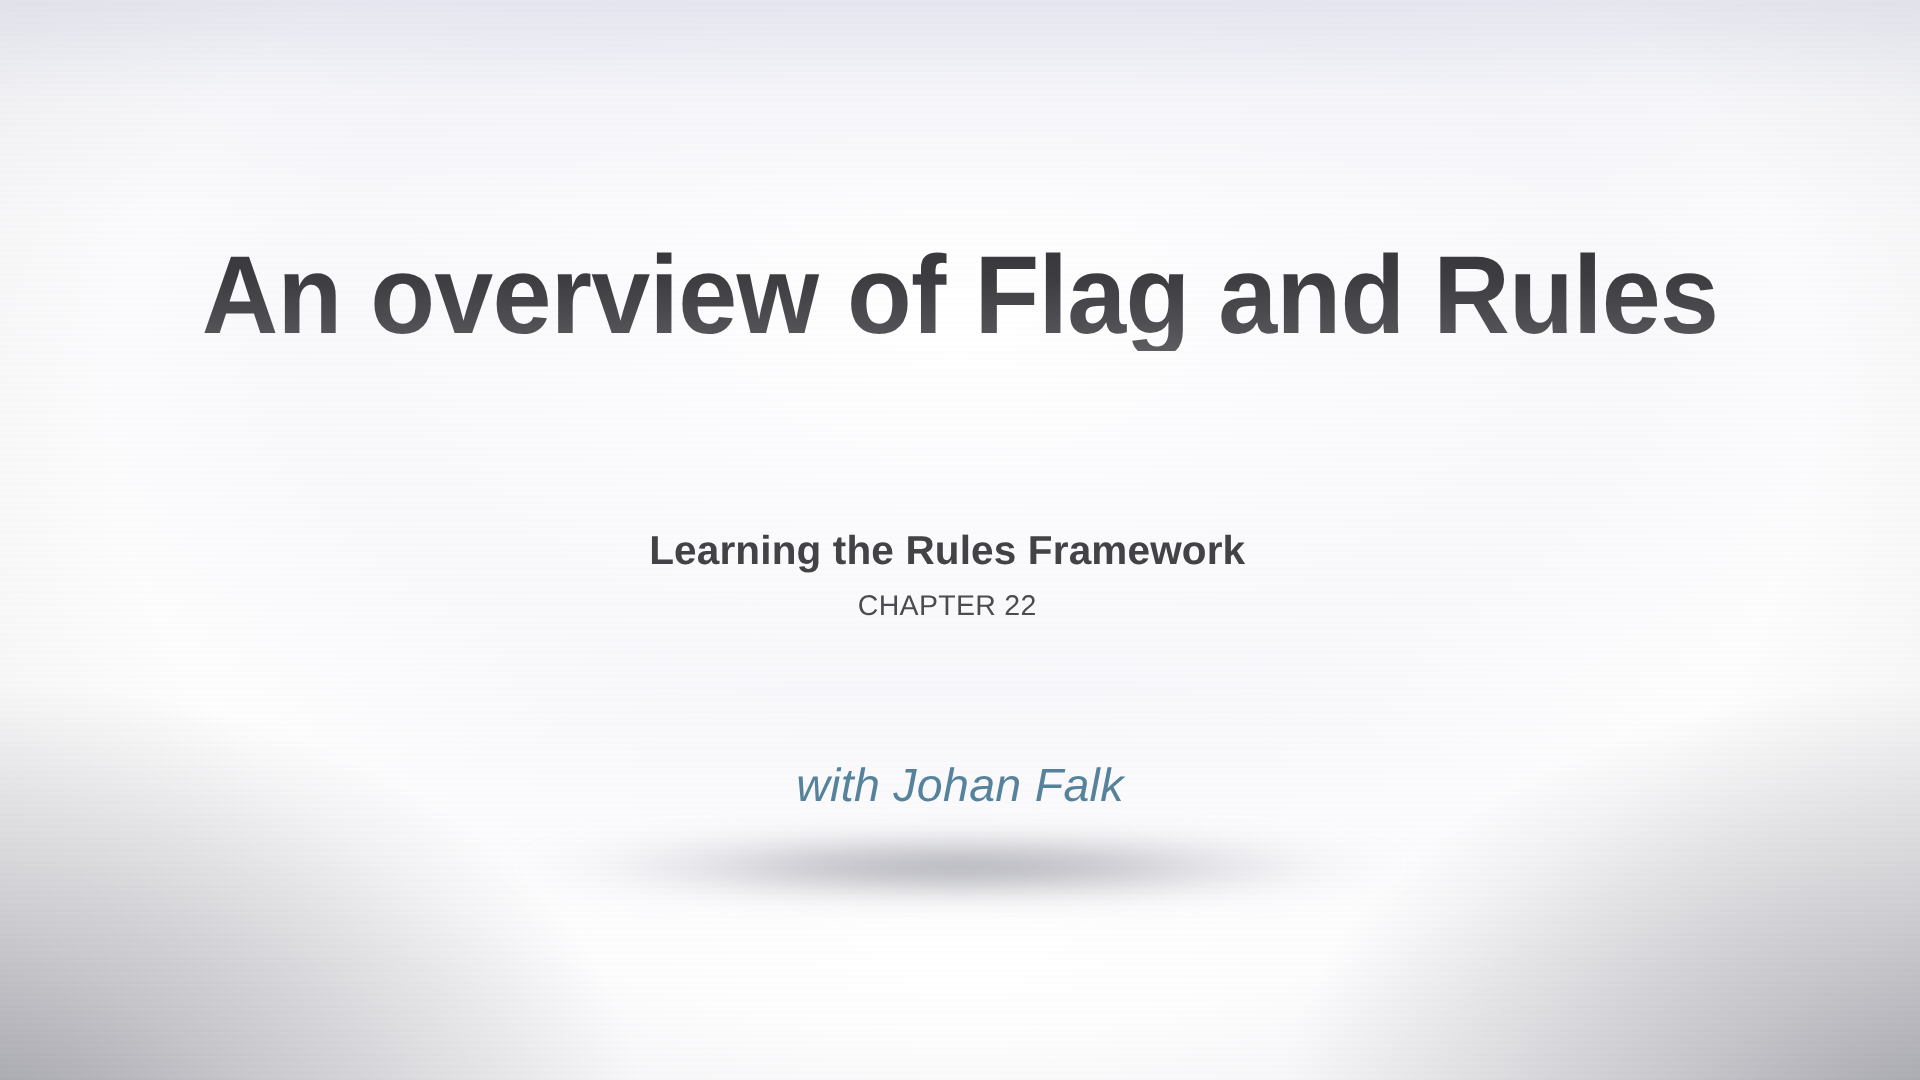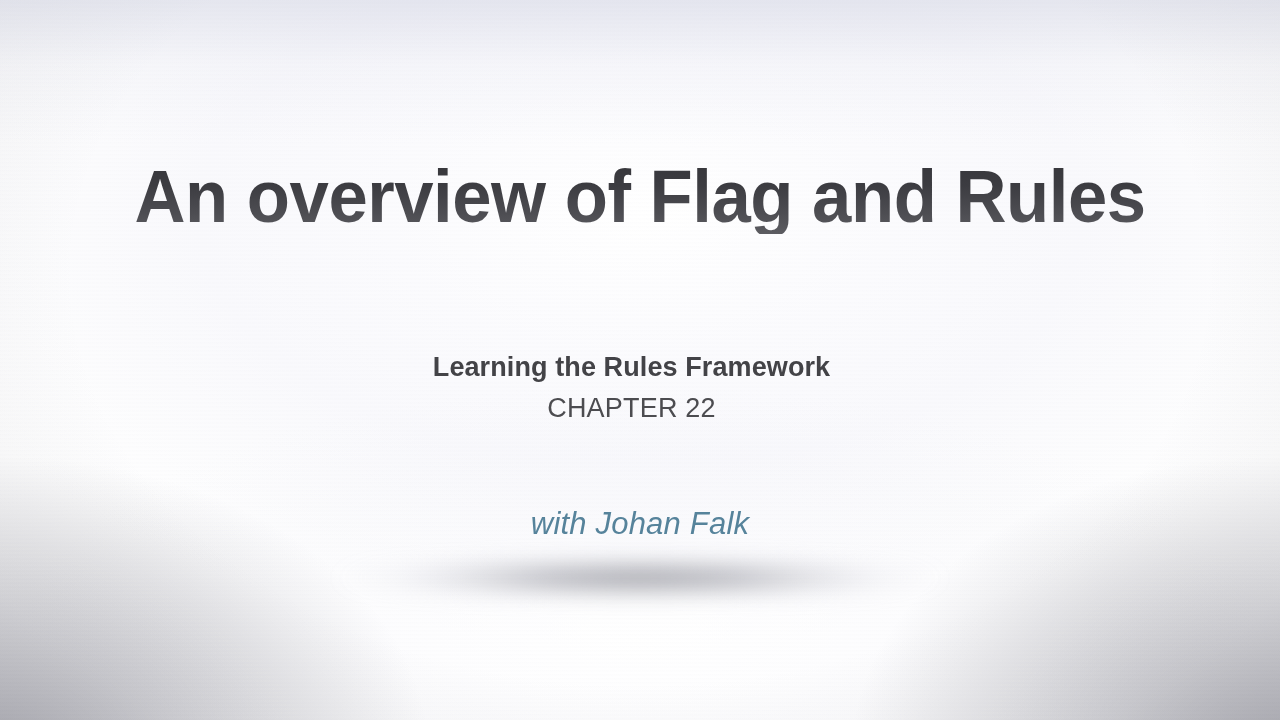--- a/index.html
+++ b/index.html
@@ -151,21 +151,21 @@
     font-size: 27px;
     font-weight: bold;
     color: #434347;
     line-height: 1.0;
     letter-spacing: 0.1px;
     white-space: nowrap;
   }
 
   .chapter {
     margin-top: 14px;
-    font-size: 27px;
+    font-size: 19px;
     font-weight: normal;
     color: #4c4c50;
     line-height: 1.0;
     letter-spacing: 0.2px;
     white-space: nowrap;
   }
 
   .author {
     position: absolute;
     left: 0;

